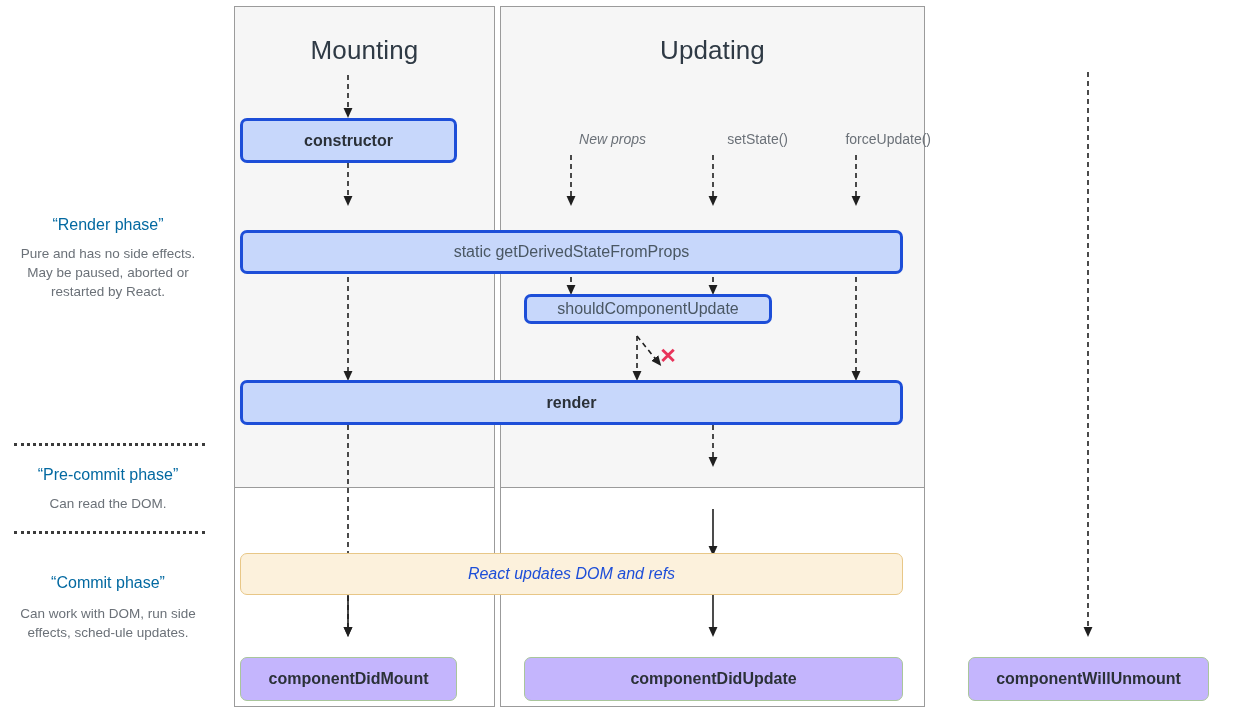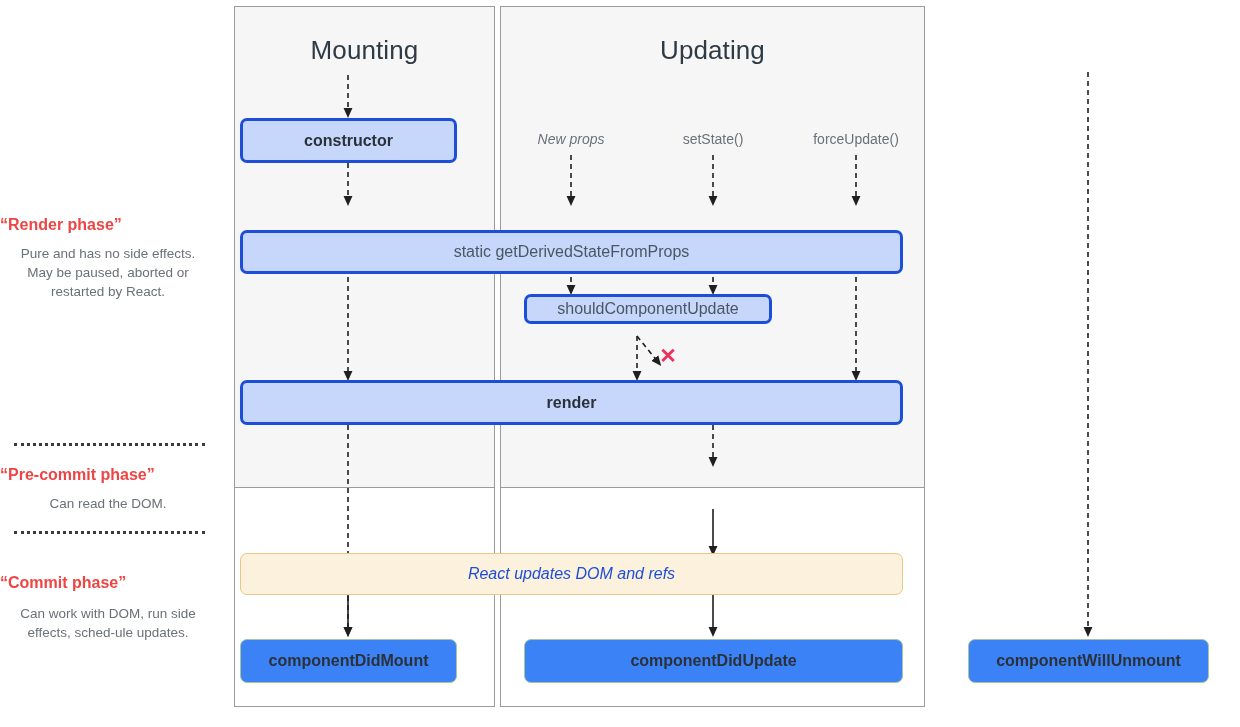--- a/index.html
+++ b/index.html
@@ -55,32 +55,32 @@
     display: flex;
     align-items: center;
     justify-content: center;
     text-align: center;
     font-size: 16px;
     line-height: 1.1;
     white-space: nowrap;
   }
   .lbox.blue   { background: #c7d7fb; border: 3px solid #1d4ed8; color: #4a5763; }
   .lbox.orange { background: #fcf1dc; border: 1px solid #e8c787; color: #6b6357; }
-  .lbox.green  { background: #3b82f6; border: 1px solid #a9c69b; color: #2f3a45; }
+  .lbox.green  { background: #c4b5fd; border: 1px solid #a9c69b; color: #2f3a45; margin-top: 18px; }
   .lbox.bold   { font-weight: bold; color: #2b3138; }
   .lbox.italic { font-style: italic; color: #1d4ed8; }
 
   
   .legend-title {
     position: absolute;
     left: 0;
     width: 216px;
+    text-align: center;
     font-size: 16px;
-    color: #ef4444;
-    font-weight: bold;
+    color: #0369a1;
   }
   .legend-body {
     position: absolute;
     left: 14px;
     width: 188px;
     text-align: center;
     font-size: 13.5px;
     line-height: 19px;
     color: #6b7178;
   }
@@ -88,21 +88,21 @@
     position: absolute;
     left: 14px;
     width: 191px;
     height: 0;
     border-top: 3px dotted #3b3b3b;
   }
 
   
   .trigger {
     position: absolute;
-    text-align: center;
+    text-align: right;
     font-size: 14px;
     color: #6b7178;
     white-space: nowrap;
   }
   .trigger.it { font-style: italic; }
 
   svg.overlay {
     position: absolute;
     left: 0; top: 0;
     width: 1240px;

